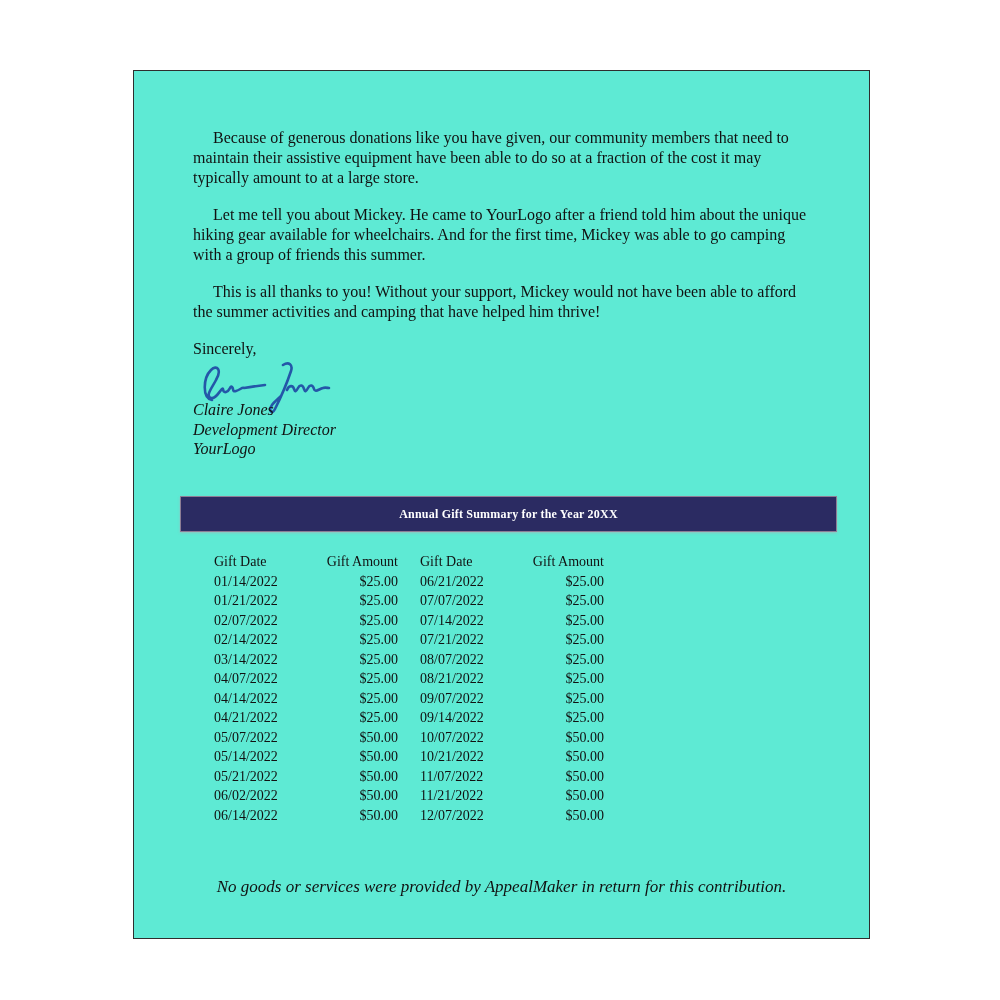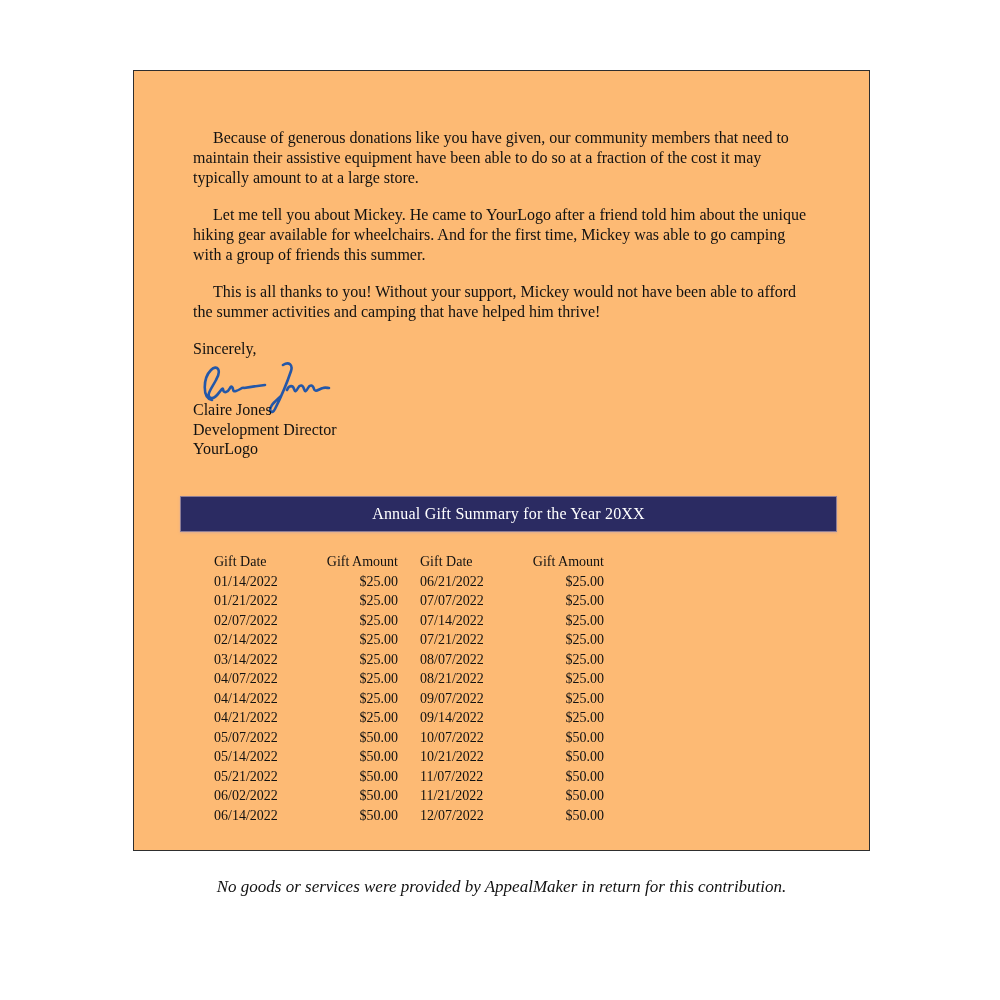--- a/index.html
+++ b/index.html
@@ -1,43 +1,43 @@
 <!DOCTYPE html>
 <html><head>
 <meta charset="utf-8">
 <style>
   * { margin:0; padding:0; box-sizing:border-box; }
   html,body { width:1000px; height:1000px; background:#ffffff; }
   body { font-family:"Liberation Serif", serif; color:#111; position:relative; }
 
   .page {
     position:absolute; left:133px; top:70px;
-    width:737px; height:781px;
-    background:#fdba74;
+    width:737px; height:869px;
+    background:#5eead4;
     border:1.5px solid #2e2e2e;
   }
 
   
   .letter { padding:57px 60px 0 59px; font-size:16px; line-height:20px; }
   .letter p.para { margin:0 0 17px 0; text-indent:20px; }
   .closing { margin-top:7px;font-family:Liberation Serif, serif; }
 
   .sig-svg { display:block; margin:1px 0 -14px 4px; }
 
-  .signer { line-height:19.5px; }
+  .signer { line-height:19.5px;font-style:italic; }
 
   
   .banner {
     position:absolute; top:425px; left:46px; right:32px; height:36px;
     border:1px solid #8d7d95;
     display:flex; align-items:center; justify-content:center;
     box-shadow:0 1px 2px rgba(190,160,175,.55);
   }
   .banner-title {
-    color:#fff; font-weight:normal; font-size:16px; letter-spacing:.2px;
+    color:#fff; font-weight:bold; font-size:12px; letter-spacing:.2px;
   }
 
   
   .table-wrap { position:absolute; top:481px; left:80px; }
   table.gifts { border-collapse:collapse; font-size:14px; }
   table.gifts th, table.gifts td {
     font-weight:normal; padding:0; height:19.5px; line-height:19.5px;
     white-space:nowrap; vertical-align:middle;
   }
   .c-date { width:88px; text-align:left; }

